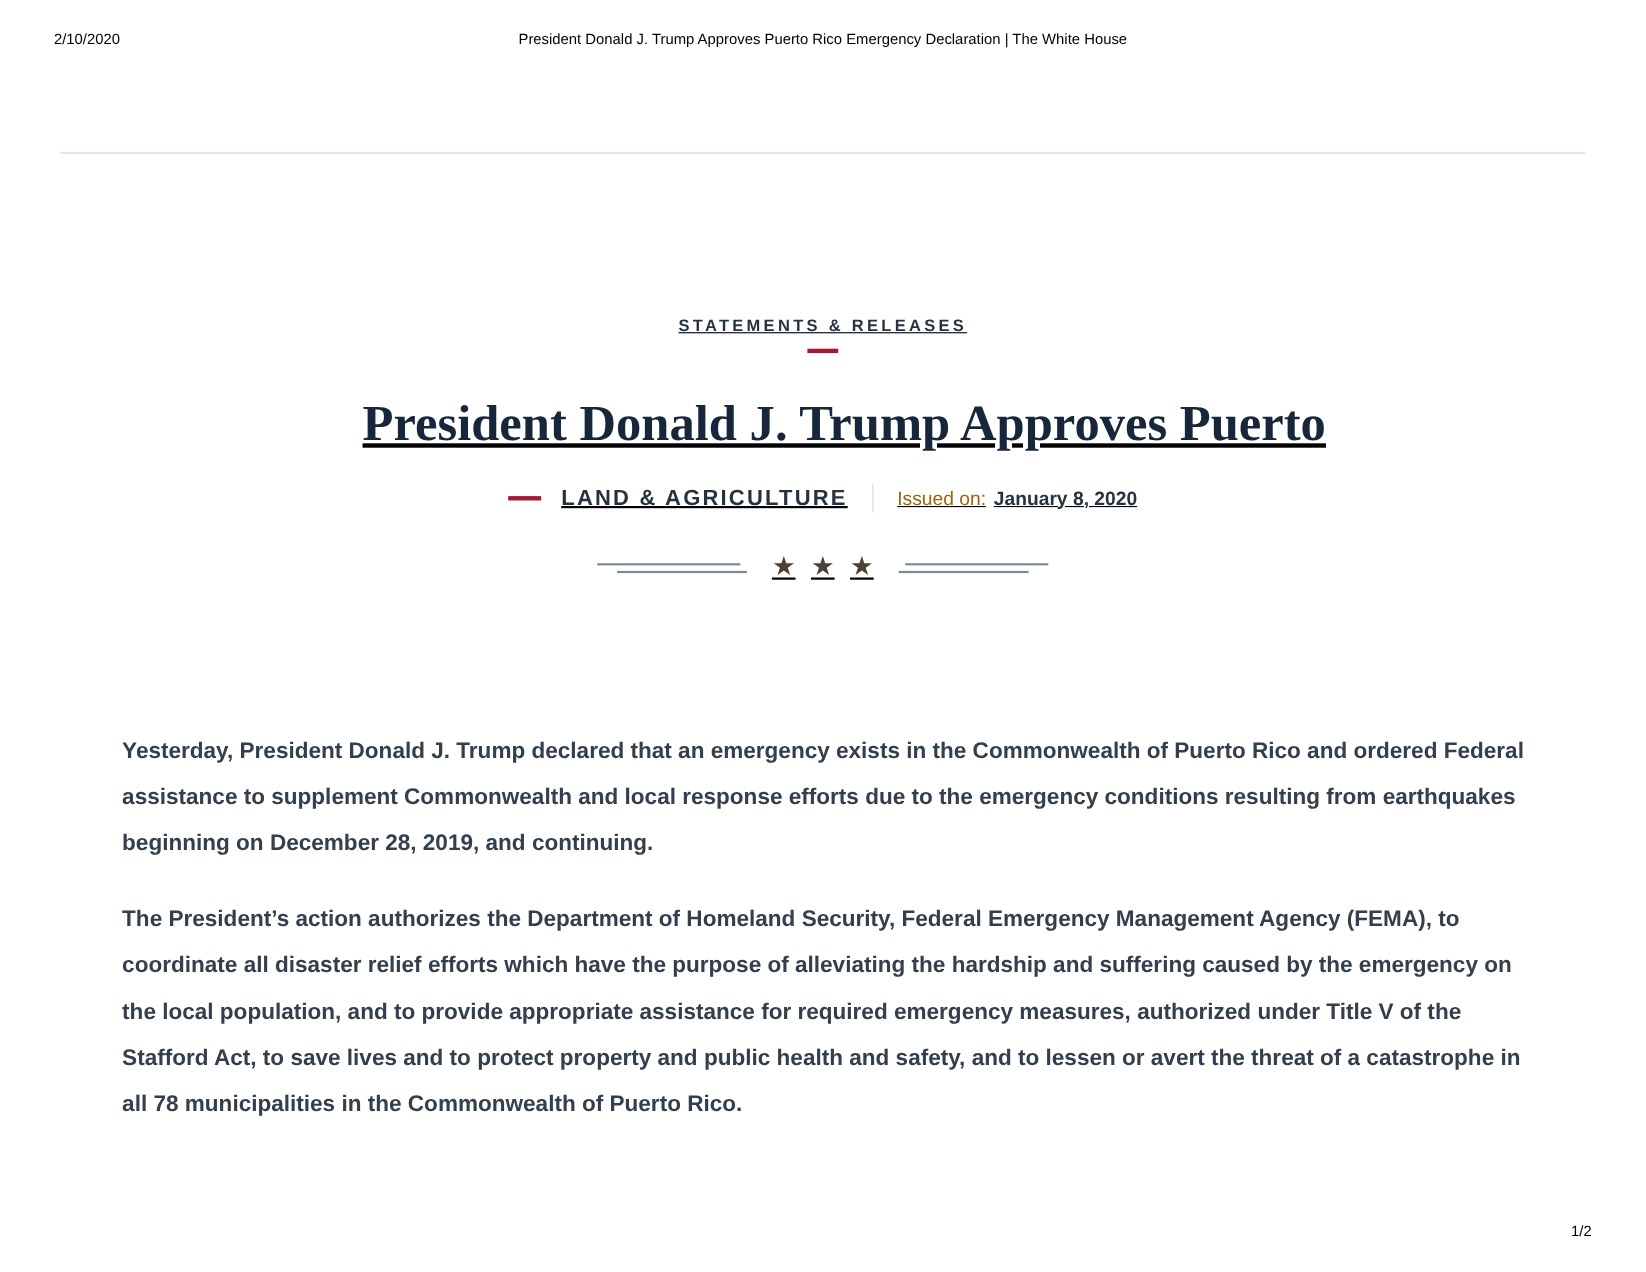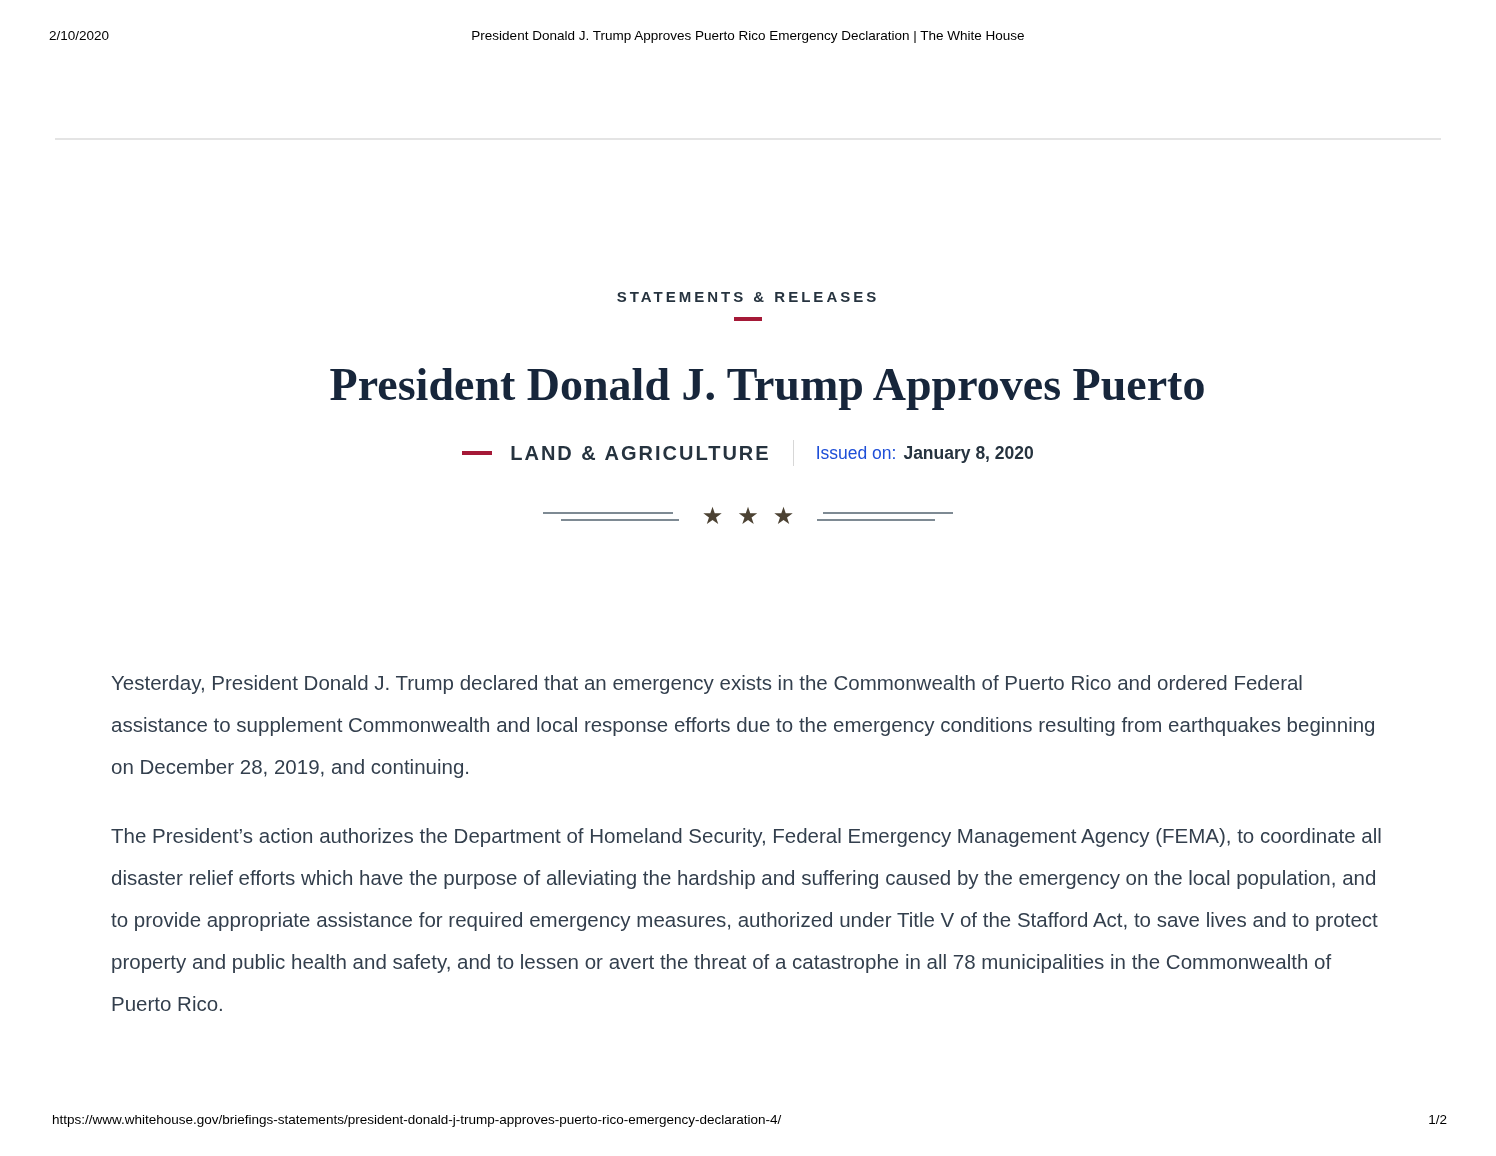--- a/index.html
+++ b/index.html
@@ -49,20 +49,21 @@
     border-top: 2px solid #e4e4e4;
   }
 
   
   .article-head {
     position: absolute;
     top: 288px;
     left: 0;
     width: 100%;
     text-align: center;
+    text-decoration: underline;
   }
   .eyebrow {
     font-size: 15px;
     font-weight: bold;
     letter-spacing: 3px;
     color: #26333f;
   }
   .eyebrow-underline {
     width: 28px;
     height: 4px;
@@ -98,21 +99,21 @@
     color: #26333f;
   }
   .meta-pipe {
     width: 1px;
     height: 26px;
     background: #d7d7d7;
     margin: 0 22px;
   }
   .meta-issued-label {
     font-size: 17.5px;
-    color: #1d4ed8;
+    color: #a16207;
     margin-right: 7px;
   }
   .meta-issued-date {
     font-size: 17.5px;
     font-weight: bold;
     color: #26333f;
   }
 
   
   .star-divider {
@@ -142,20 +143,21 @@
     top: 662px;
     left: 111px;
     width: 1276px;
     text-align: left;
   }
   .article-body p {
     font-size: 20.5px;
     line-height: 42px;
     color: #333f4d;
     margin-bottom: 27px;
+    font-weight: bold;
   }
 </style>
 </head>
 <body>
 
 <div class="print-header">
   <span class="print-date">2/10/2020</span>
   <span class="print-doc-title">President Donald J. Trump Approves Puerto Rico Emergency Declaration | The White House</span>
 </div>
 
@@ -193,15 +195,14 @@
     </span>
   </div>
 </div>
 
 <div class="article-body">
   <p>Yesterday, President Donald J. Trump declared that an emergency exists in the Commonwealth of Puerto Rico and ordered Federal assistance to supplement Commonwealth and local response efforts due to the emergency conditions resulting from earthquakes beginning on December 28, 2019, and continuing.</p>
   <p>The President’s action authorizes the Department of Homeland Security, Federal Emergency Management Agency (FEMA), to coordinate all disaster relief efforts which have the purpose of alleviating the hardship and suffering caused by the emergency on the local population, and to provide appropriate assistance for required emergency measures, authorized under Title V of the Stafford Act, to save lives and to protect property and public health and safety, and to lessen or avert the threat of a catastrophe in all 78 municipalities in the Commonwealth of Puerto Rico.</p>
 </div>
 
 <div class="print-footer">
-  <span class="print-url">https://www.whitehouse.gov/briefings-statements/president-donald-j-trump-approves-puerto-rico-emergency-declaration-4/</span>
   <span class="print-page">1/2</span>
 </div>
 
 </body></html>

